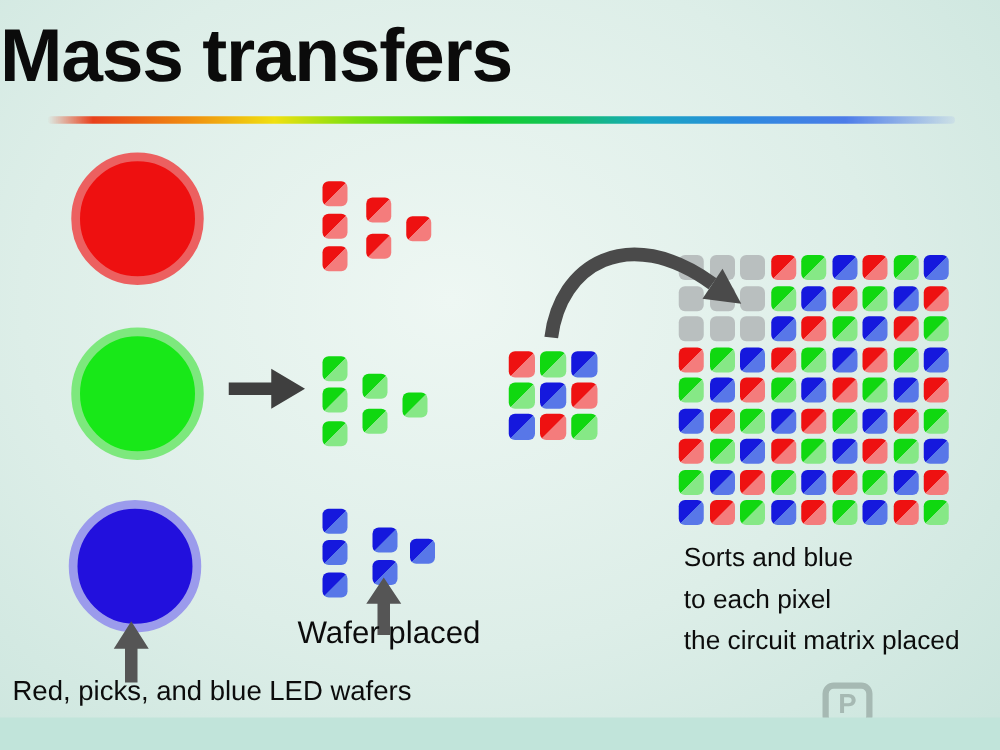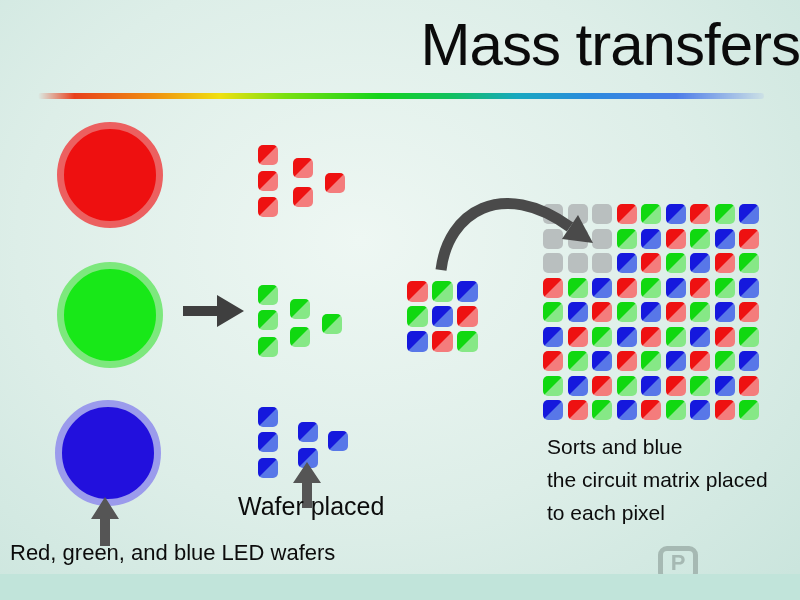--- a/index.html
+++ b/index.html
@@ -3,22 +3,22 @@
 <meta charset="utf-8">
 <style>
   html,body{margin:0;padding:0;}
   body{
     width:800px;height:600px;position:relative;overflow:hidden;
     font-family:"Liberation Sans",sans-serif;
     background:radial-gradient(ellipse at 45% 40%, #eef7f3 0%, #ddeee8 55%, #c9e4dc 100%);
   }
   .bottom-strip{position:absolute;left:0;bottom:0;width:800px;height:26px;background:#c1e4da;}
   .title{
-    position:absolute;top:10px;left:0;width:800px;text-align:right;
-    font-size:60px;font-weight:normal;color:#0b0b0b;margin:0;letter-spacing:-1px;
+    position:absolute;top:10px;left:0;width:800px;text-align:left;
+    font-size:60px;font-weight:bold;color:#0b0b0b;margin:0;letter-spacing:-1px;
   }
   .rainbow{
     position:absolute;top:93px;left:38px;width:726px;height:6px;border-radius:3px;
     background:linear-gradient(90deg,
       rgba(226,60,40,0) 0%, #e8401c 5%, #f09010 16%, #f0e010 25%,
       #7ae010 34%, #14d41c 47%, #12c060 57%, #18a8c0 66%,
       #2b8ade 76%, #4d7ce8 88%, rgba(150,170,240,0.15) 100%);
     filter:blur(.4px);
   }
   .wafer{position:absolute;width:92px;height:92px;border-radius:50%;}
@@ -167,26 +167,26 @@
 
 <svg class="arrows" width="800" height="600" viewBox="0 0 800 600">
   <path d="M183,306 h34 v-11 l27,16 -27,16 v-11 h-34 z" fill="#3f3f3f"></path>
   <path d="M100,546 v-27 h-9 l14,-22 14,22 h-9 v27 z" fill="#555555"></path>
   <path d="M302,508 v-25 h-9 l14,-21 14,21 h-9 v25 z" fill="#555555"></path>
   <path d="M441,270 C448,212 502,178 570,227" fill="none" stroke="#4a4a4a" stroke-width="11"></path>
   <polygon points="593,243 562,239 578,215" fill="#4a4a4a"></polygon>
 </svg>
 
 <div class="label wafer-dicing">Wafer placed</div>
-<div class="label wafers-label">Red, green, and blue LED wafers</div>
+<div class="label wafers-label">Red, picks, and blue LED wafers</div>
 
 <div class="sorts">
   <div>Sorts and blue</div>
+  <div>to each pixel</div>
   <div>the circuit matrix placed</div>
-  <div>to each pixel</div>
 </div>
 
 <div class="logo">
   <div class="logo-monitor">
     <span class="logo-p">P</span>
   </div>
   <div class="logo-stand"></div>
   <div class="logo-base"></div>
 </div>
 

